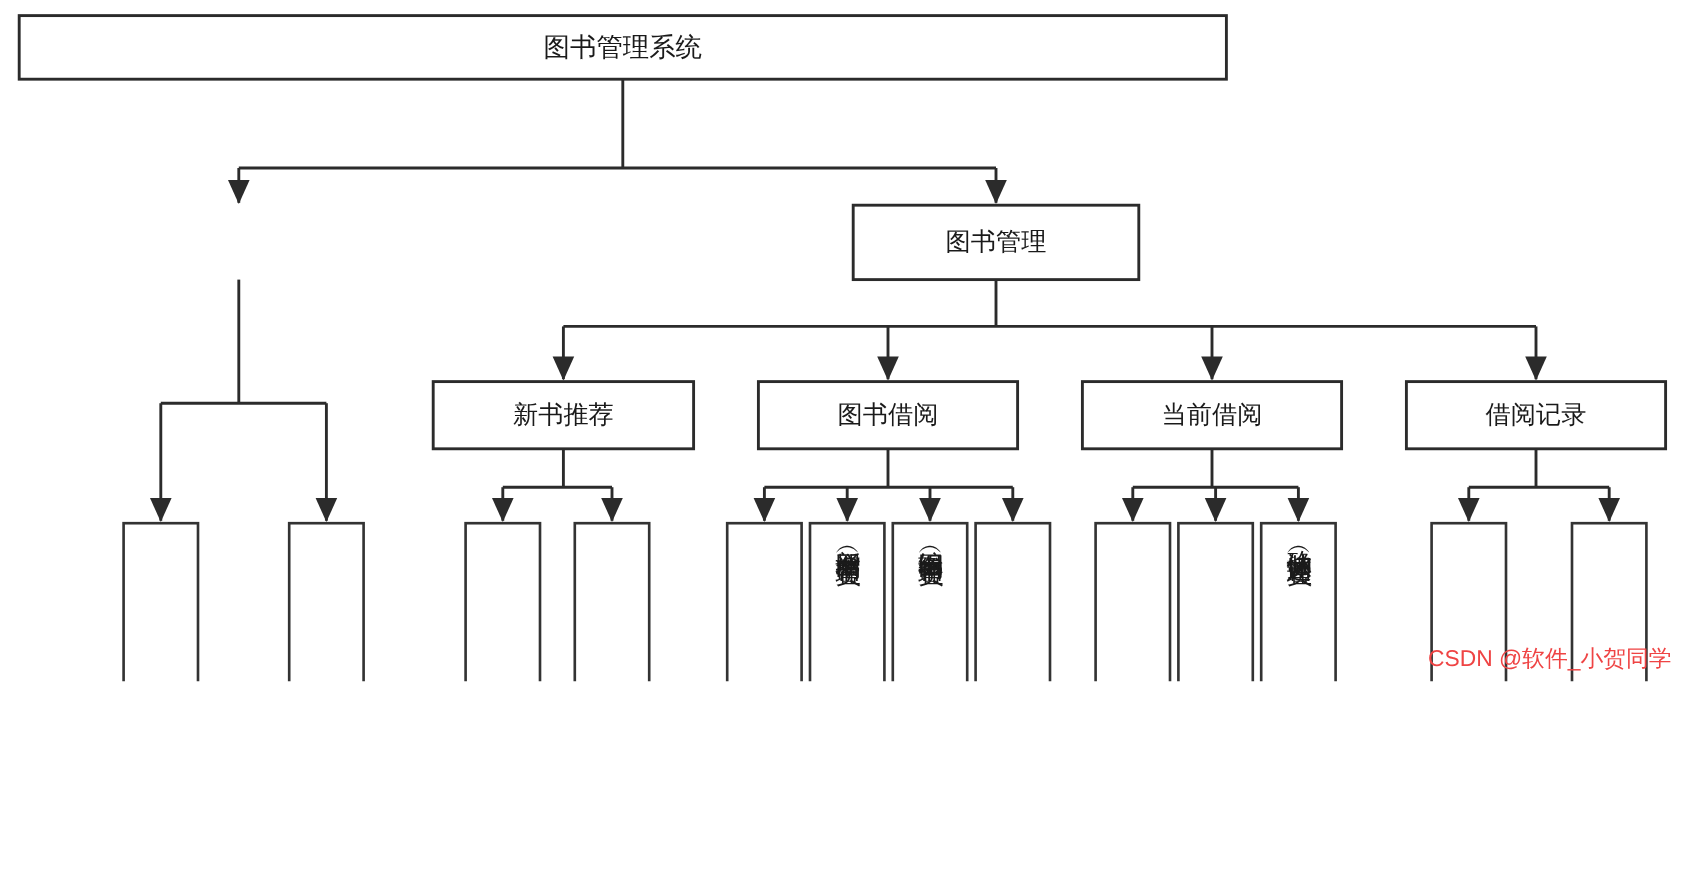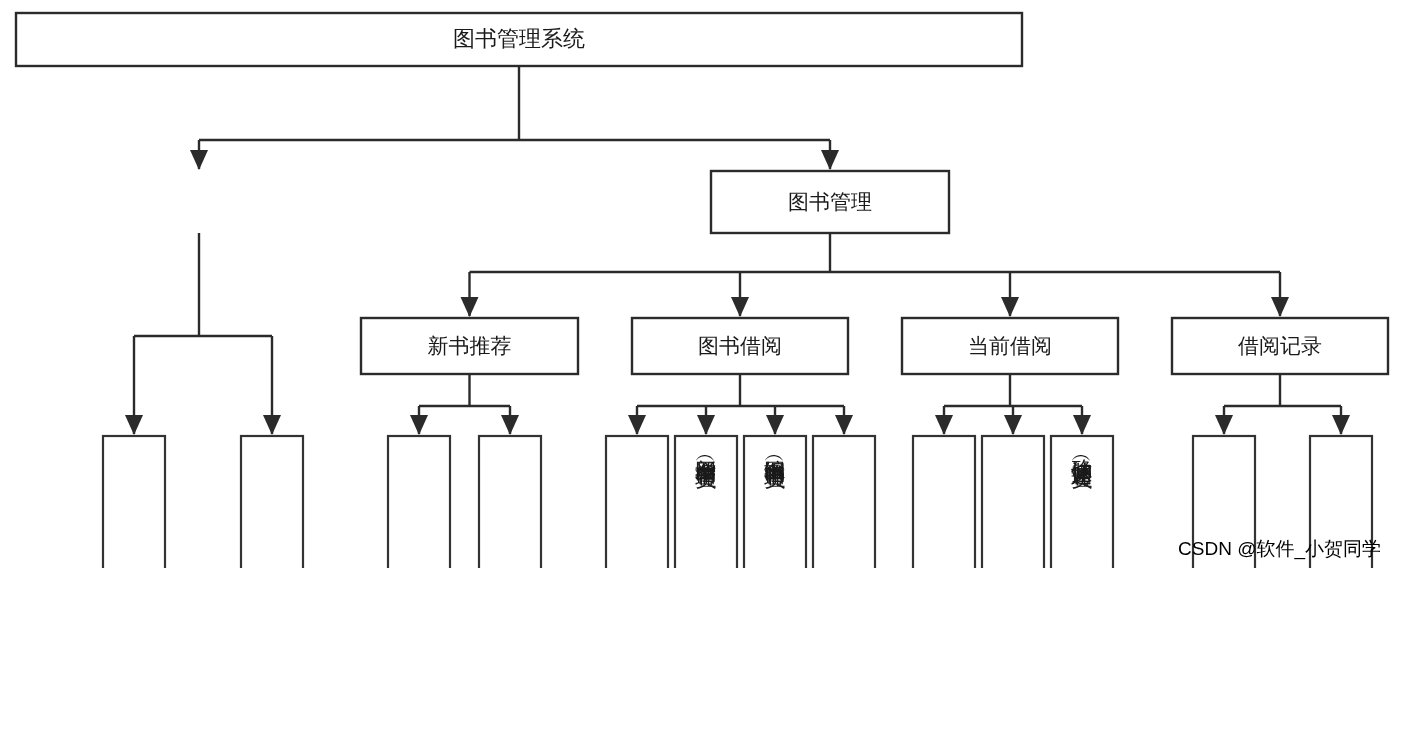--- a/index.html
+++ b/index.html
@@ -69,25 +69,25 @@
     font-size: 21px;
     line-height: 1.12;
     color: #1a1a1a;
     letter-spacing: 1.5px;
     white-space: nowrap;
     pointer-events: none;
     user-select: none;
   }
   .watermark {
     position: absolute;
-    right: 24px;
+    right: 12px;
     bottom: 6px;
     font-family: "Liberation Sans", "DejaVu Sans", sans-serif;
     font-size: 19px;
-    color: #000000;
+    color: #ef4444;
     white-space: nowrap;
     user-select: none;
   }
 </style>
 </head>
 <body>
 
 <div id="diagram-root">
   <svg class="diagram-canvas" viewBox="0 0 1405 747">
     <g id="connector-layer">

